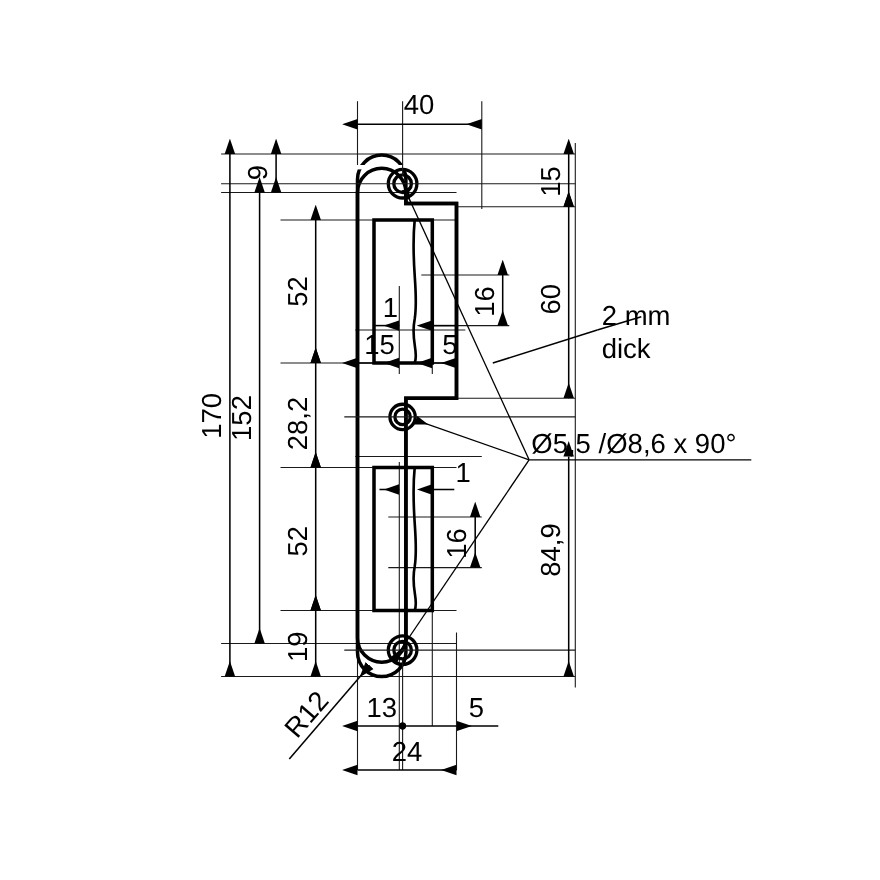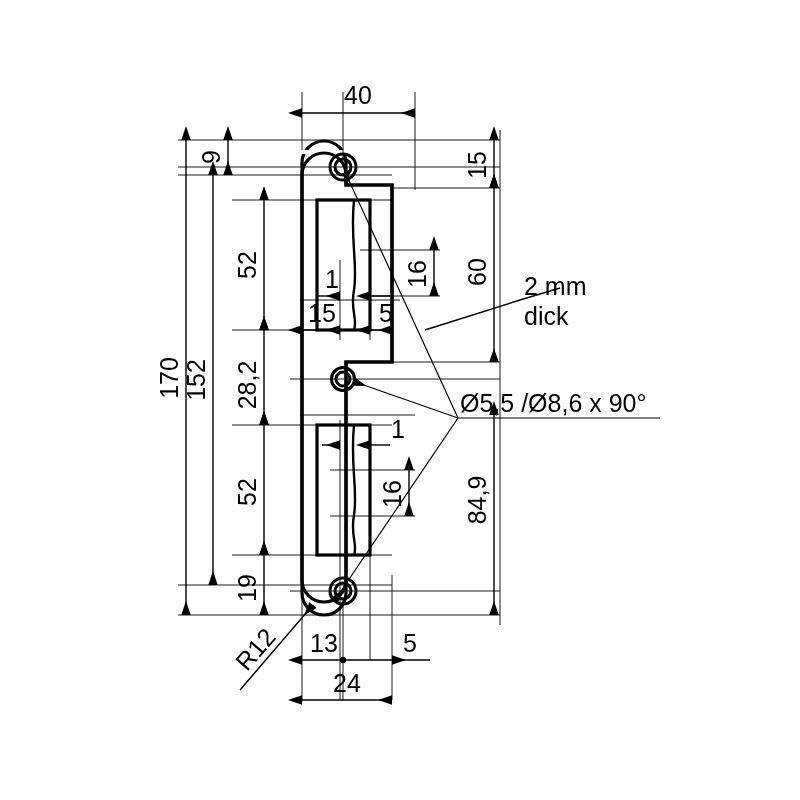--- a/index.html
+++ b/index.html
@@ -1,19 +1,19 @@
 <!DOCTYPE html>
 <html><head>
 <meta charset="utf-8">
 <title>Technical Drawing</title>
 <style>
   html,body{margin:0;padding:0;background:#ffffff;}
   body{width:800px;height:800px;overflow:hidden;
        font-family:"Liberation Sans", sans-serif;}
-  #stage{position:relative;width:712px;height:800px;background:#ffffff;}
+  #stage{position:relative;width:712px;height:800px;background:#ffffff;margin-left:23px;}
   svg{display:block;}
   .dimtxt{font-family:"Liberation Sans", sans-serif;font-size:25px;fill:#000;}
   .notetxt{font-family:"Liberation Sans", sans-serif;font-size:25px;fill:#000;}
 </style>
 </head>
 <body>
 
 <div id="stage">
 <svg width="800" height="800" viewBox="0 0 800 800">
 

